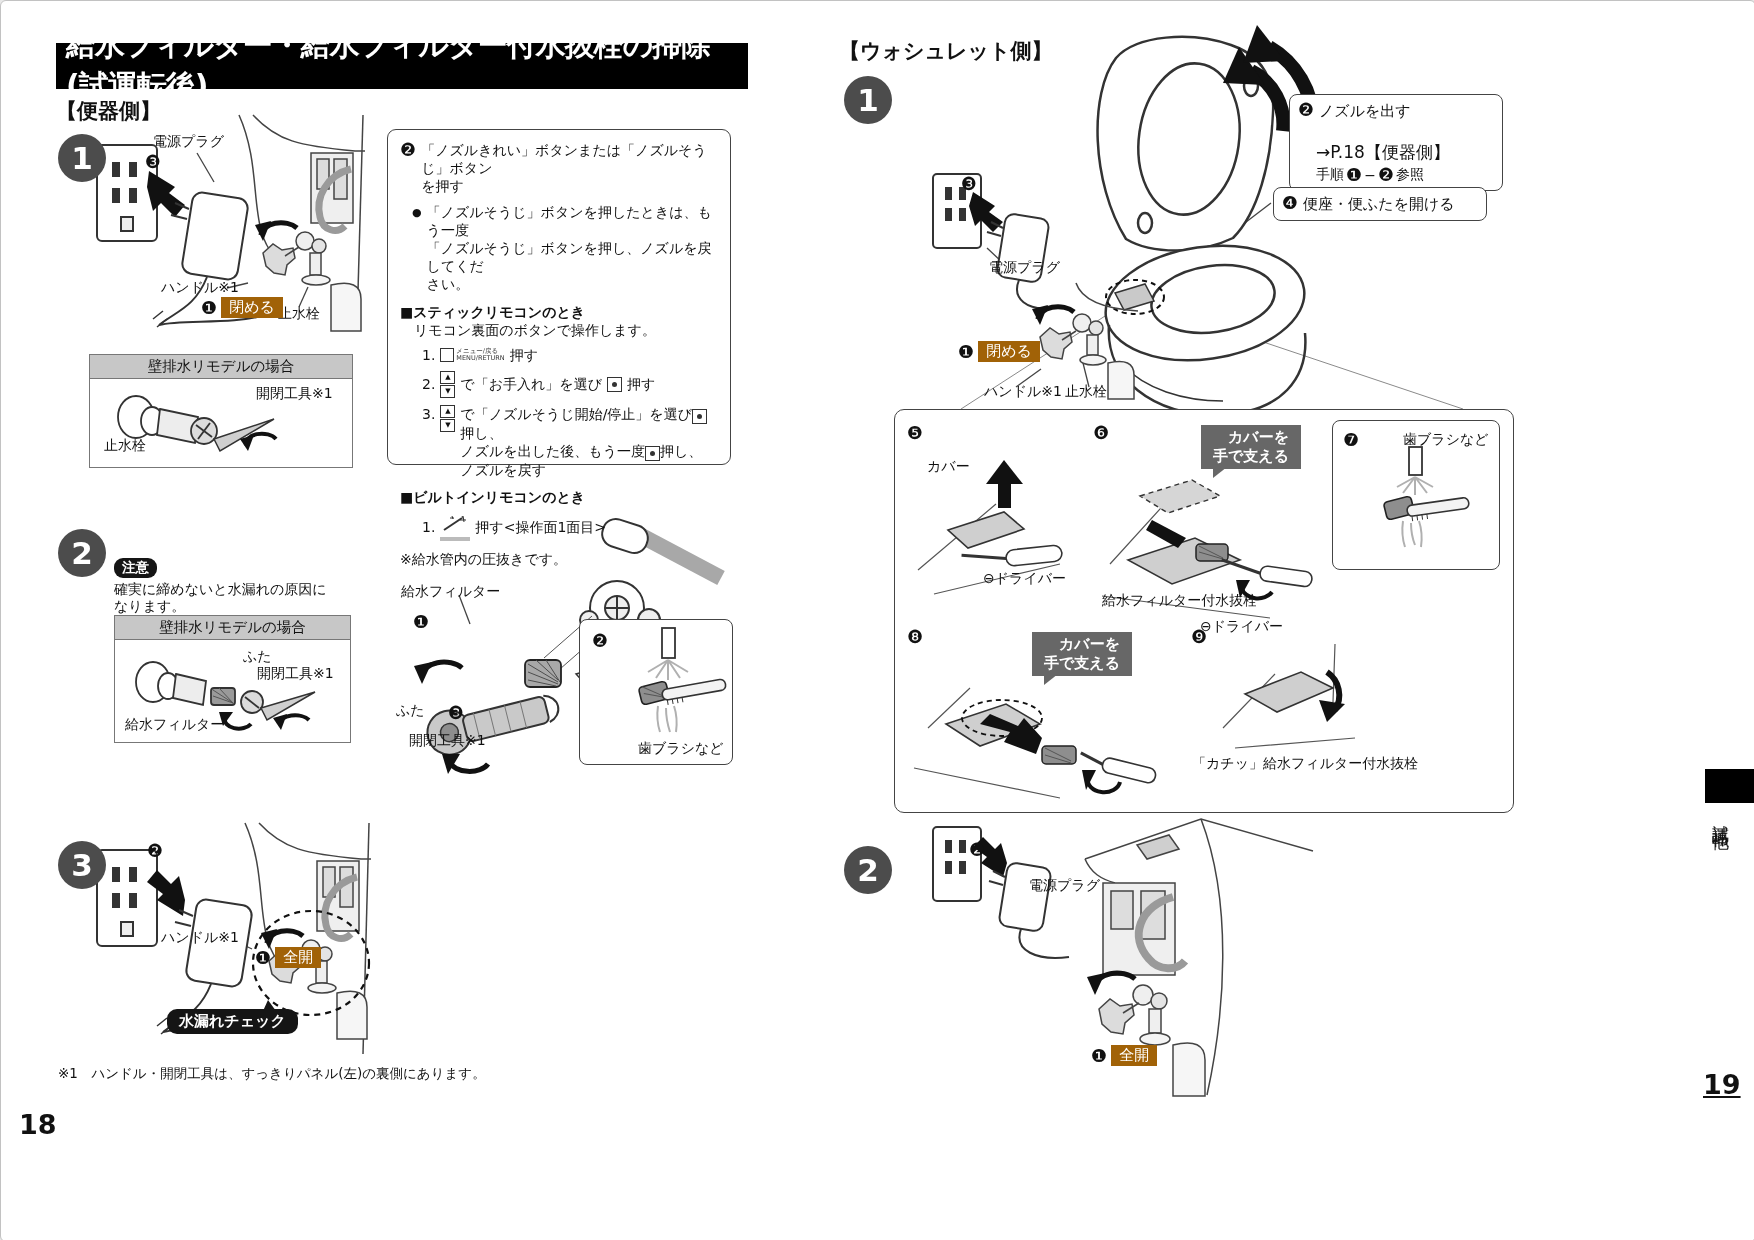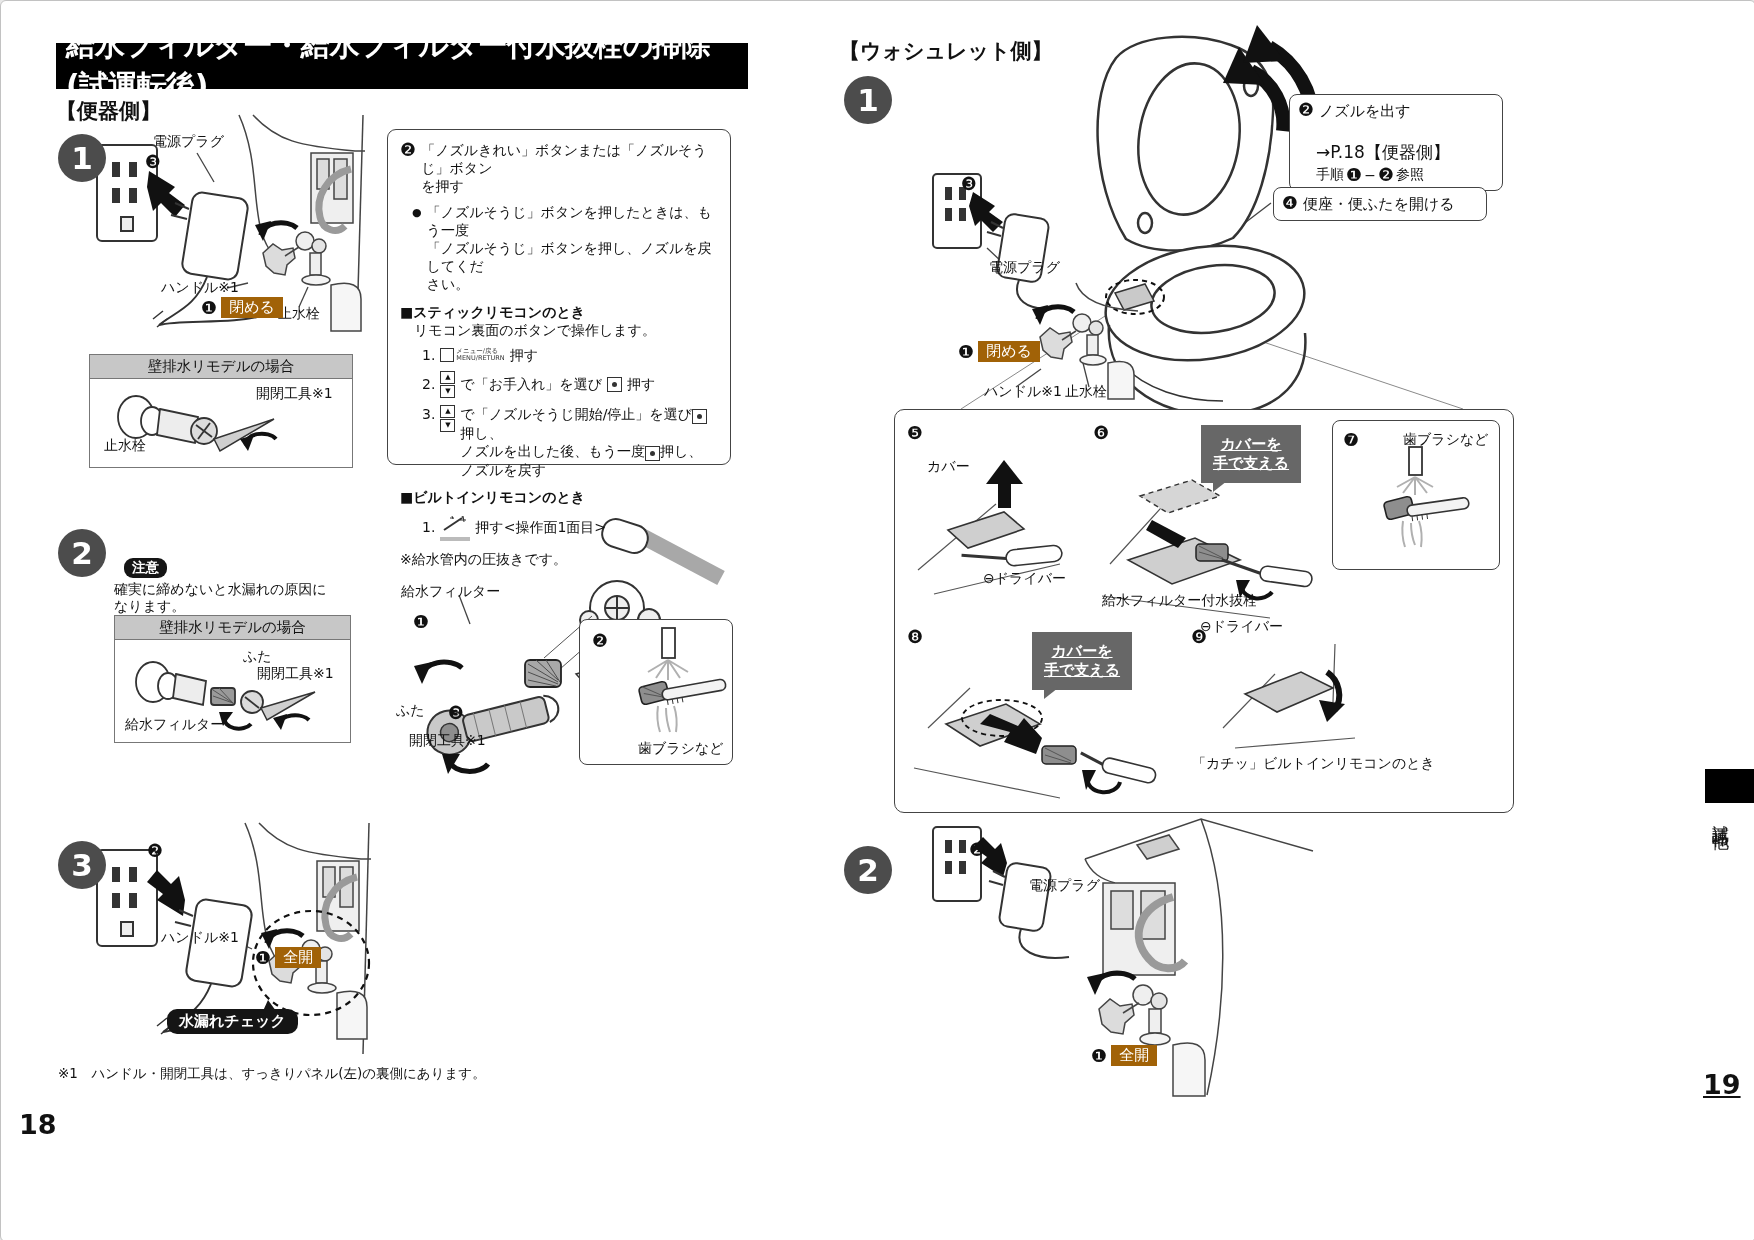--- a/index.html
+++ b/index.html
@@ -15,22 +15,22 @@
           font-size:30px;font-weight:bold;display:flex;align-items:center;padding-left:10px;letter-spacing:-1px;z-index:4;}
   .section{position:absolute;font-size:21px;font-weight:bold;z-index:5;}
   .badge-gray{background:#a16207;color:#fff;padding:1px 8px;font-size:15px;display:inline-block;}
   .badge-pair{position:absolute;display:flex;align-items:center;gap:4px;z-index:6;}
   .badge-black{position:absolute;background:#151515;color:#fff;font-size:15px;font-weight:bold;
                padding:3px 12px;border-radius:10px;z-index:6;}
   .badge-black.tail::after{content:"";position:absolute;top:-9px;right:22px;width:0;height:0;
                border-left:5px solid transparent;border-right:8px solid transparent;border-bottom:11px solid #151515;}
   .caution{position:absolute;background:#151515;color:#fff;font-size:13.5px;font-weight:bold;
            padding:1px 8px;border-radius:9px;z-index:6;}
-  .holdbadge{position:absolute;background:#676767;color:#fff;font-size:15px;font-weight:bold;text-align:center;
-             line-height:1.25;padding:10px 12px;z-index:6;text-decoration:underline;}
+  .holdbadge{position:absolute;background:#676767;color:#fff;font-size:15px;font-weight:bold;text-align:right;
+             line-height:1.25;padding:3px 12px;z-index:6;}
   .holdbadge::after{content:"";position:absolute;bottom:-9px;left:12px;width:0;height:0;
              border-top:11px solid #676767;border-right:14px solid transparent;}
   .wallbox{position:absolute;border:1.3px solid #777;background:#fff;z-index:4;}
   .wallbox .hdr{background:#c7c7c7;text-align:center;font-size:14.5px;padding:2px 0;border-bottom:1.3px solid #777;}
   .rbox{position:absolute;border:1.6px solid #444;border-radius:9px;background:#fff;z-index:4;}
   .inst{left:386px;top:128px;width:344px;height:336px;padding:11px 10px 0 12px;box-sizing:border-box;font-size:14px;line-height:1.3;}
   .irow{display:flex;gap:5px;}
   .ihdr{font-weight:bold;margin-top:9px;}
   .isub{margin-left:14px;}
   .inum{display:flex;align-items:center;gap:5px;margin-left:22px;margin-top:7px;}
@@ -227,21 +227,21 @@
           <line x1="4" y1="16" x2="22" y2="4" stroke="#333" stroke-width="2"></line>
           <path d="M22,2 l2,4 M20,6 l6,0 M24,8 l-1,-6 M12,2 l1,3 M10,4 l4,0" stroke="#333" stroke-width="1"></path>
         </svg>
       </span>
       <span>押す&lt;操作面1面目&gt;</span>
     </div>
     <div class="inote">※給水管内の圧抜きです。</div>
   </div>
 
   <div class="stepcircle" style="left:57px;top:528px;">2</div>
-  <div class="caution" style="left:123px;top:557px;">注意</div>
+  <div class="caution" style="left:113px;top:557px;">注意</div>
   <div class="lbl" style="left:113px;top:580px;">確実に締めないと水漏れの原因に</div>
   <div class="lbl" style="left:113px;top:597px;">なります。</div>
 
   <div class="wallbox" style="left:113px;top:614px;width:235px;height:126px;">
     <div class="hdr">壁排水リモデルの場合</div>
     <svg style="left:4px;top:26px;position:absolute" width="227" height="96" viewBox="0 0 227 96">
       <g fill="#fff" stroke="#333" stroke-width="1.8">
         <ellipse cx="34" cy="40" rx="17" ry="20"></ellipse>
           <ellipse cx="49" cy="44" rx="10" ry="13"></ellipse>
         <path d="M57,32 l30,7 l-3,24 l-30,-7 z" fill="#ededed"></path>
@@ -525,21 +525,21 @@
       <polygon points="172,112 186,112 176,132" fill="#111"></polygon>
     </svg>
 
     <div class="marker" style="left:296px;top:218px;">❾</div>
     <svg style="left:320px;top:232px" width="160" height="110" viewBox="0 0 160 110">
       <path d="M8,86 L60,32 M20,106 L140,96 M120,2 L118,60" stroke="#555" stroke-width="1.2" fill="none"></path>
       <polygon points="30,52 86,30 118,46 62,70" fill="#cfcfcf" stroke="#333" stroke-width="1.6"></polygon>
       <path d="M112,30 a28,28 0 0 1 8,38" fill="none" stroke="#111" stroke-width="6"></path>
       <polygon points="130,62 112,80 104,58" fill="#111"></polygon>
     </svg>
-    <div class="lbl" style="left:297px;top:345px;">「カチッ」ビルトインリモコンのとき</div>
+    <div class="lbl" style="left:297px;top:345px;">「カチッ」給水フィルター付水抜栓</div>
   </div>
 
   <div class="stepcircle" style="left:843px;top:845px;">2</div>
   <svg style="left:920px;top:818px" width="150" height="150" viewBox="0 0 150 150">
     <g fill="#fff" stroke="#333" stroke-width="2">
       <rect x="12" y="8" width="48" height="74" rx="4"></rect>
       <rect x="25" y="22" width="5" height="11" fill="#333"></rect>
         <rect x="39" y="22" width="5" height="11" fill="#333"></rect>
       <rect x="25" y="43" width="5" height="11" fill="#333"></rect>
         <rect x="39" y="43" width="5" height="11" fill="#333"></rect>

